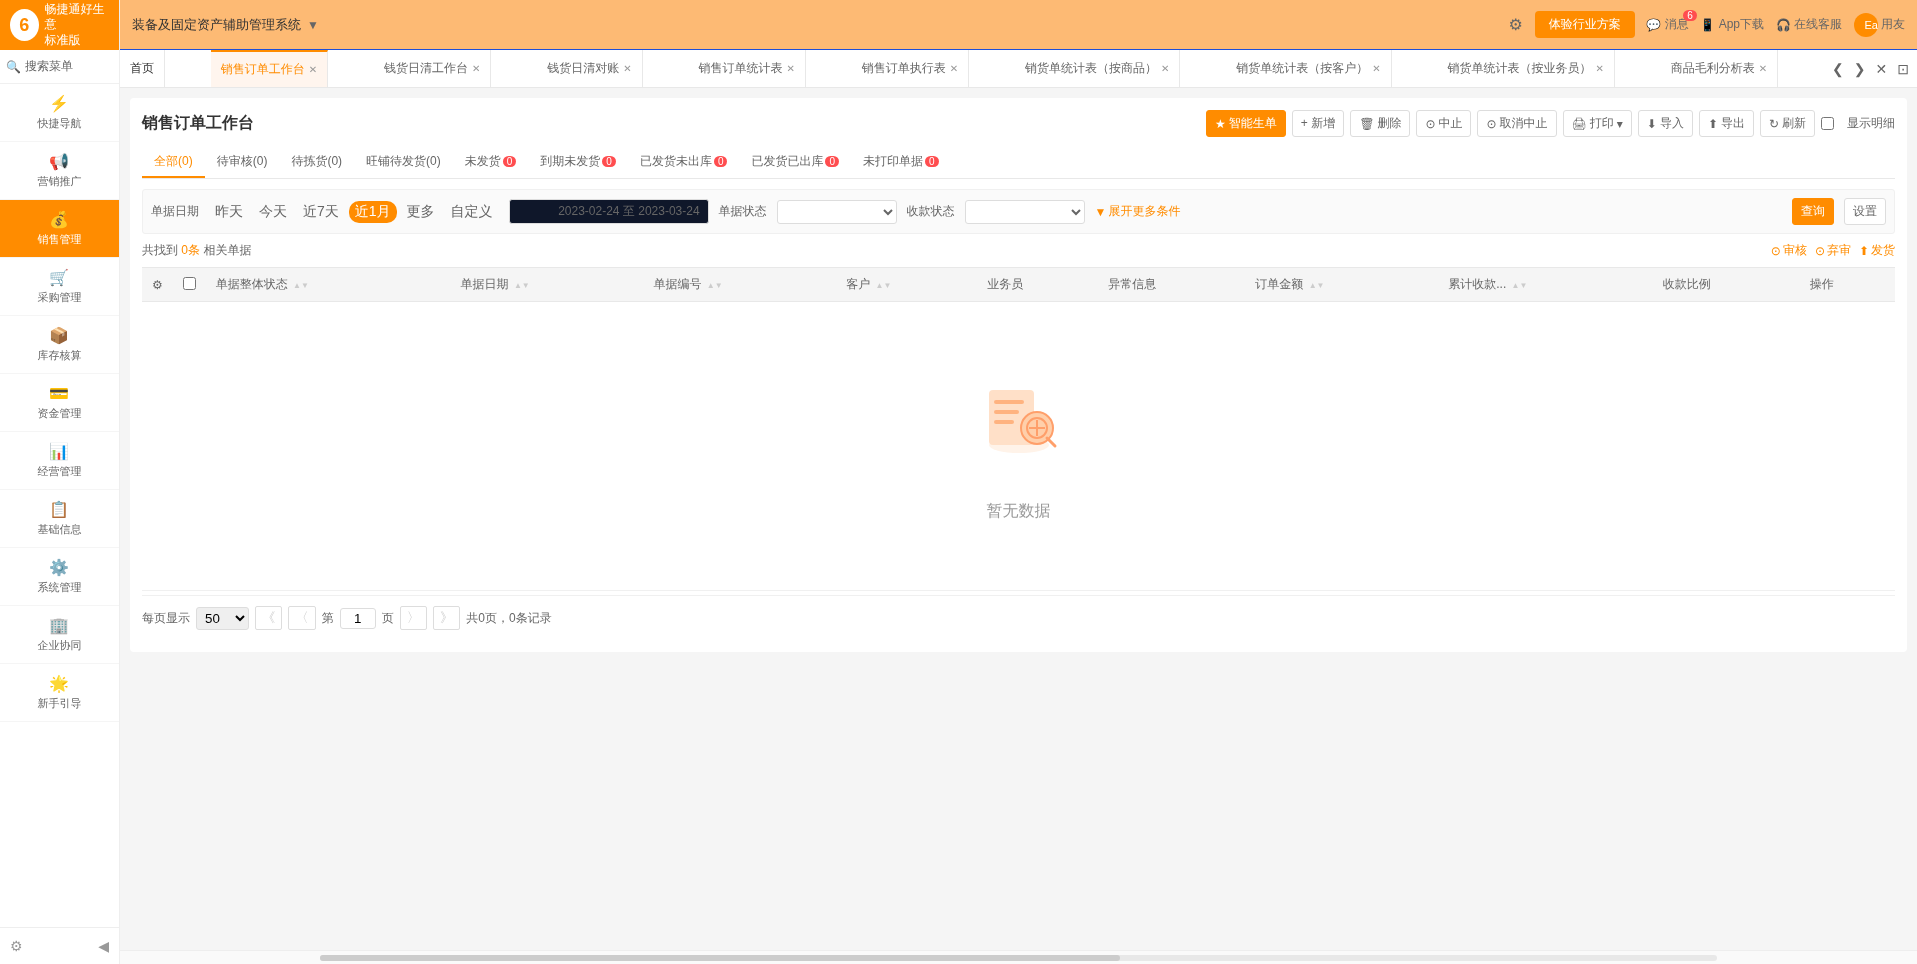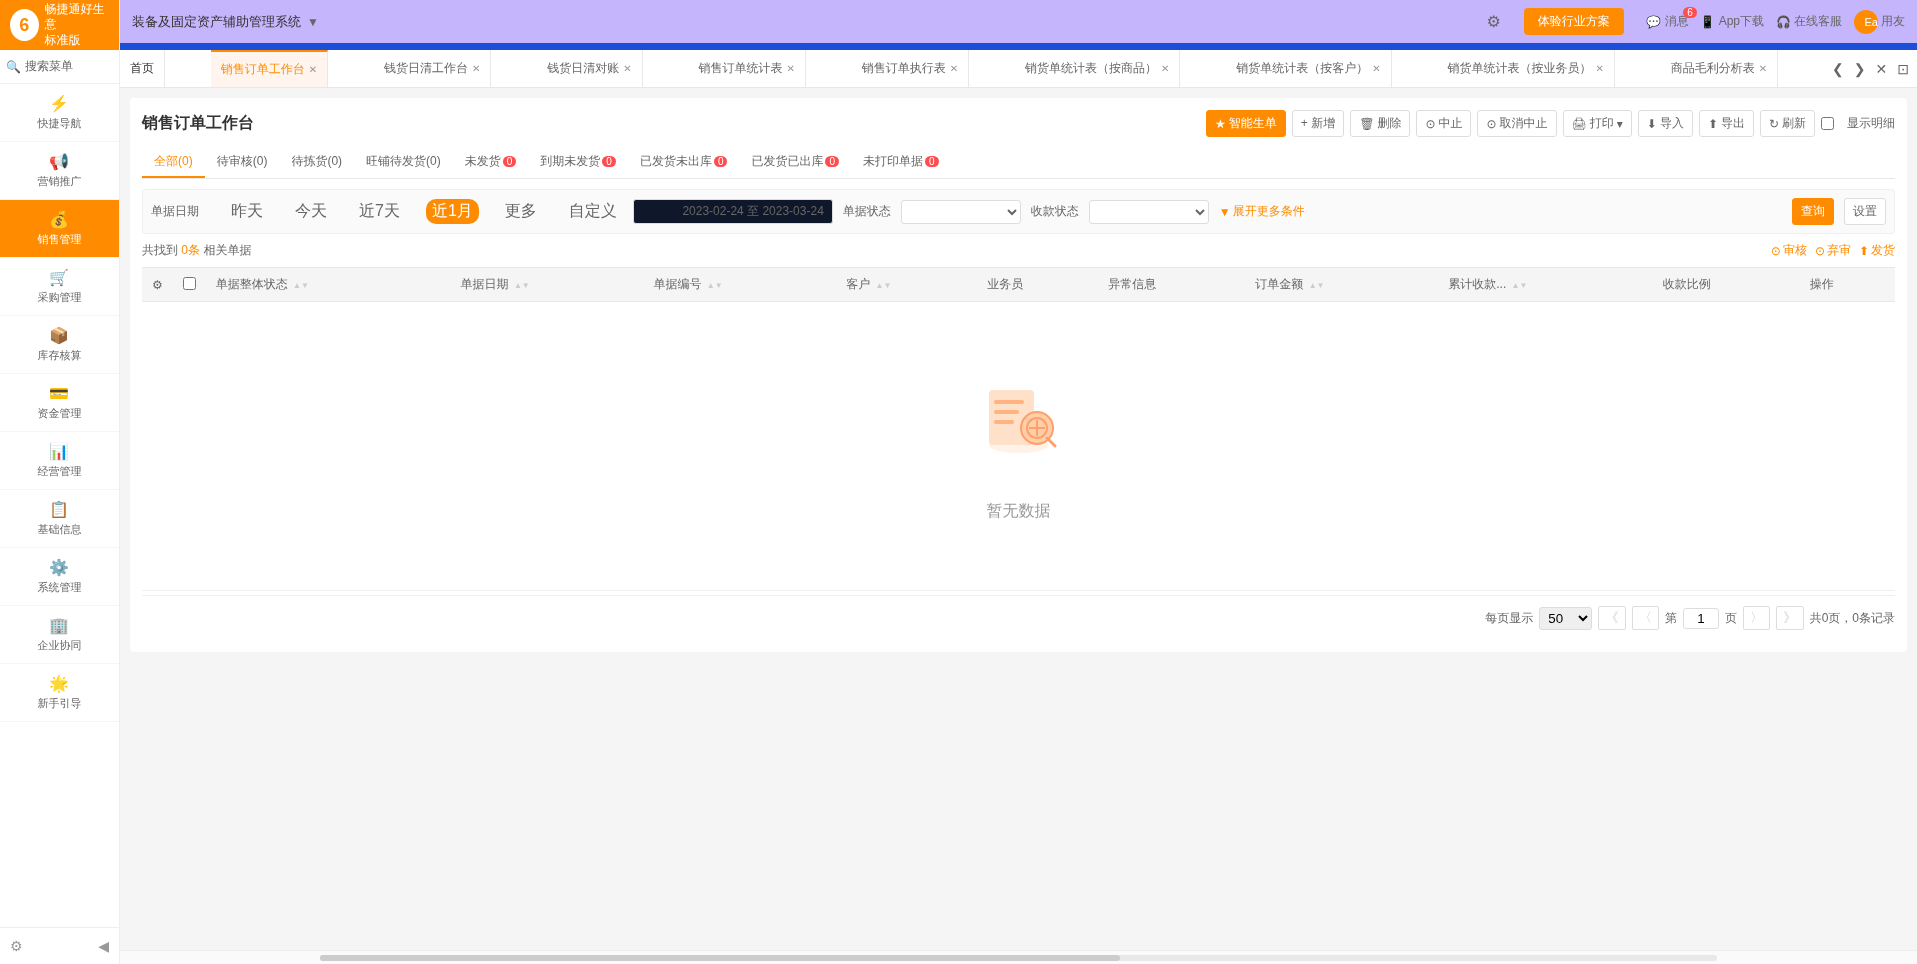--- a/index.html
+++ b/index.html
@@ -15,21 +15,21 @@
     .sidebar-nav-item { display: flex; flex-direction: column; align-items: center; justify-content: center; padding: 10px 4px; cursor: pointer; color: #666; font-size: 11px; gap: 3px; border-bottom: 1px solid #f5f5f5; }
     .sidebar-nav-item.active { background: #ff8c00; color: #fff; }
     .sidebar-nav-item .nav-icon { font-size: 16px; }
     .sidebar-bottom { padding: 10px; display: flex; justify-content: space-between; border-top: 1px solid #eee; }
     .sidebar-bottom-icon { color: #999; cursor: pointer; font-size: 14px; }
 
     
     .main { flex: 1; display: flex; flex-direction: column; overflow: hidden; }
 
     
-    .topbar { height: 50px; background: #c4b5fd; border-bottom: 7px solid #1d4ed8; display: flex; align-items: center; padding: 0 12px; gap: 23px; }
+    .topbar { height: 50px; background: #fdba74; border-bottom: 1px solid #1d4ed8; display: flex; align-items: center; padding: 0 12px; gap: 12px; }
     .topbar-title { font-size: 13px; color: #333; flex: 1; display: flex; align-items: center; gap: 6px; }
     .topbar-dropdown { color: #666; font-size: 12px; }
     .topbar-gear { color: #666; font-size: 16px; cursor: pointer; }
     .topbar-btn { background: #ff8c00; color: #fff; border: none; padding: 5px 14px; border-radius: 4px; cursor: pointer; font-size: 12px; }
     .topbar-right { display: flex; align-items: center; gap: 12px; }
     .topbar-right-item { display: flex; align-items: center; gap: 3px; color: #666; font-size: 12px; cursor: pointer; position: relative; }
     .badge { background: #ff4d4f; color: #fff; border-radius: 10px; padding: 0 4px; font-size: 10px; position: absolute; top: -6px; right: -8px; }
     .user-avatar { width: 24px; height: 24px; background: #ff8c00; border-radius: 50%; display: flex; align-items: center; justify-content: flex-end; color: #fff; font-size: 11px; }
 
     
@@ -58,21 +58,21 @@
     
     .filter-tabs { display: flex; align-items: center; gap: 0; border-bottom: 1px solid #e8e8e8; margin-bottom: 10px; }
     .filter-tab { padding: 6px 12px; cursor: pointer; color: #666; font-size: 12px; border-bottom: 2px solid transparent; }
     .filter-tab.active { color: #ff8c00; border-bottom-color: #ff8c00; }
     .filter-tab .count-badge { background: #ff4d4f; color: #fff; border-radius: 10px; padding: 0 4px; font-size: 10px; margin-left: 2px; }
 
     
     .filter-row { display: flex; align-items: center; gap: 10px; margin-bottom: 8px; padding: 8px; background: #fafafa; border: 1px solid #f0f0f0; border-radius: 3px; }
     .filter-label { color: #666; font-size: 12px; white-space: nowrap; }
     .filter-date-btns { display: flex; align-items: center; gap: 4px; }
-    .date-btn { padding: 2px 6px; cursor: pointer; color: #666; font-size: 16px; border-radius: 2px; margin-left: 16px; }
+    .date-btn { padding: 2px 6px; cursor: pointer; color: #666; font-size: 14px; border-radius: 2px; }
     .date-btn.active { background: #ff8c00; color: #fff; border-radius: 10px; }
     .filter-input { border: 1px solid #ddd; border-radius: 3px; padding: 3px 8px; font-size: 12px; color: #666; background: #0f172a; flex: 1; max-width: 200px; text-align: right; }
     .filter-select { border: 1px solid #ddd; border-radius: 3px; padding: 3px 8px; font-size: 12px; color: #666; background: #fff; min-width: 120px; }
     .expand-btn { color: #ff8c00; font-size: 12px; cursor: pointer; display: flex; align-items: center; gap: 2px; }
 
     
     .table-header-row { display: flex; align-items: center; justify-content: space-between; margin-bottom: 8px; }
     .table-count { font-size: 12px; color: #666; }
     .table-count .highlight { color: #ff8c00; }
     .table-actions { display: flex; align-items: center; gap: 8px; }
@@ -84,21 +84,21 @@
     .data-table th.sortable { cursor: pointer; }
     .data-table td { padding: 8px 10px; border-bottom: 1px solid #f0f0f0; color: #333; }
     .th-sort { display: inline-flex; flex-direction: column; font-size: 8px; color: #ccc; margin-left: 2px; }
 
     
     .empty-state { display: flex; flex-direction: column; align-items: center; justify-content: center; padding: 60px 0; }
     .empty-icon { font-size: 80px; color: #ffcfaa; margin-bottom: 12px; }
     .empty-text { color: #999; font-size: 16px; }
 
     
-    .pagination { display: flex; align-items: center; justify-content: flex-end; padding: 10px 0; gap: 6px; font-size: 12px; color: #666; border-top: 1px solid #f0f0f0; margin-top: 4px; }
+    .pagination { display: flex; align-items: center; padding: 10px 0; gap: 6px; font-size: 12px; color: #666; border-top: 1px solid #f0f0f0; margin-top: 4px; }
     .page-select { border: 1px solid #ddd; border-radius: 3px; padding: 2px 4px; }
     .page-btn { border: 1px solid #ddd; background: #fff; padding: 2px 6px; cursor: pointer; border-radius: 2px; color: #666; }
     .page-btn:disabled { color: #ccc; cursor: not-allowed; }
     .page-input { border: 1px solid #ddd; border-radius: 3px; padding: 2px 4px; width: 36px; text-align: center; }
 
     
     .content::-webkit-scrollbar { width: 6px; height: 6px; }
     .content::-webkit-scrollbar-thumb { background: #ddd; border-radius: 3px; }
 
     

